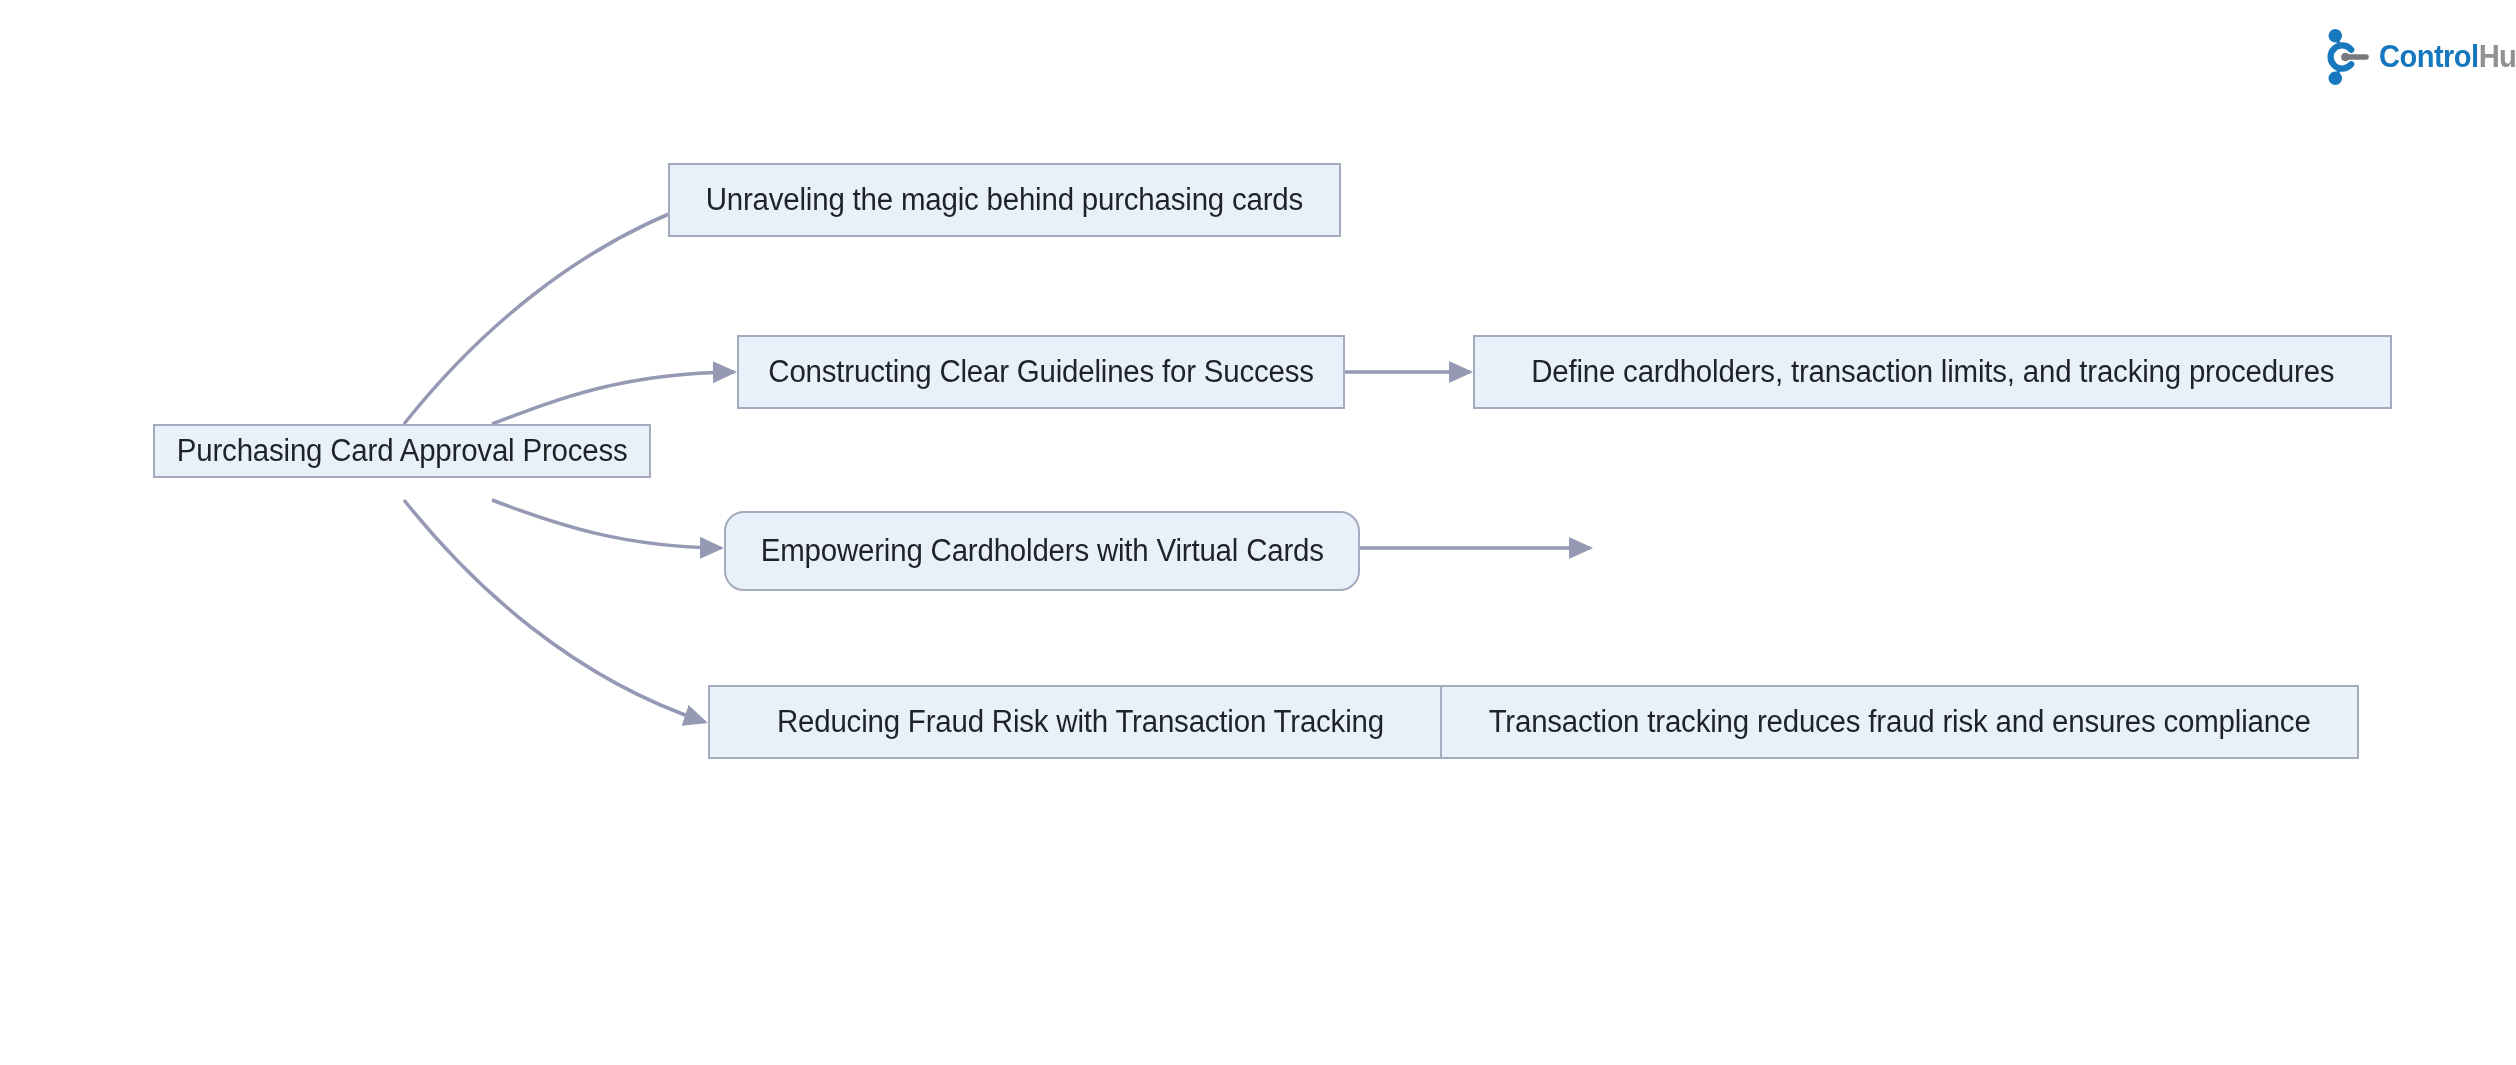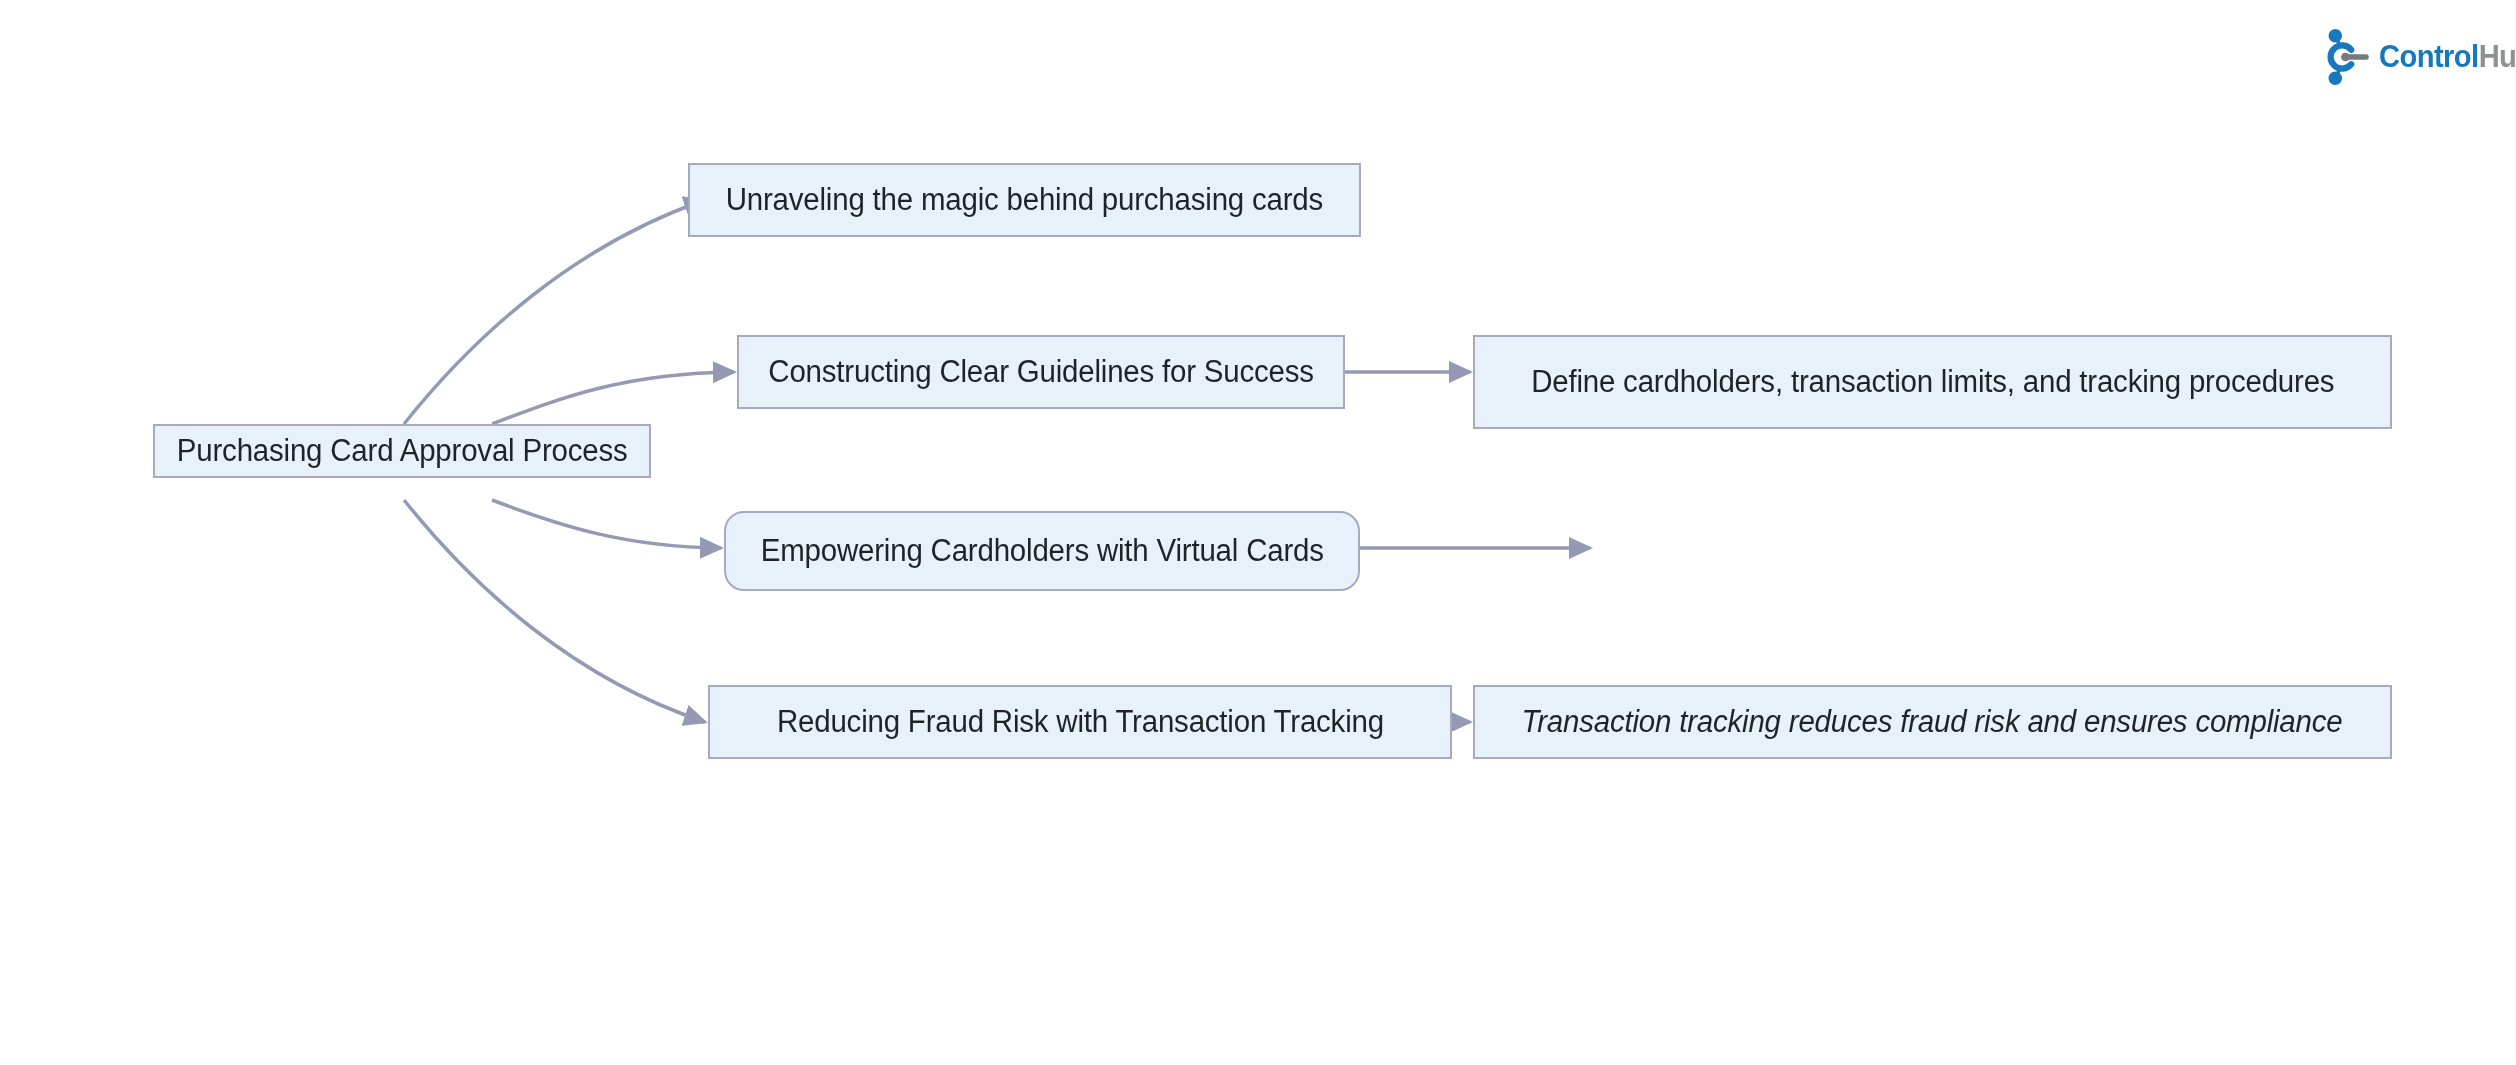--- a/index.html
+++ b/index.html
@@ -34,27 +34,27 @@
     font-size: 31px;
     color: #1f2226;
   }
   .node > span {
     display: inline-block;
     transform: scaleX(0.95);
     letter-spacing: -0.2px;
   }
   
   .n-root    { left: 125px;  top: 424px; width: 498px; height: 54px; margin-left: 28px; }
-  .n-topic1  { left: 688px;  top: 163px; width: 673px; height: 74px; }
+  .n-topic1  { left: 668px;  top: 163px; width: 673px; height: 74px; }
   .n-topic2  { left: 737px;  top: 335px; width: 608px; height: 74px; }
-  .n-detail2 { left: 1473px; top: 335px; width: 919px; height: 94px; }
+  .n-detail2 { left: 1473px; top: 335px; width: 919px; height: 74px; }
   .n-topic3  { left: 724px;  top: 511px; width: 636px; height: 80px; border-radius: 20px; }
   .n-detail3 { left: 1593px; top: 511px; width: 680px; height: 74px; }
   .n-topic4  { left: 708px;  top: 685px; width: 744px; height: 74px; }
-  .n-detail4 { left: 1473px; top: 685px; width: 919px; height: 74px; font-style: italic; }
+  .n-detail4 { left: 1440px; top: 685px; width: 919px; height: 74px; }
 
   
   .logo {
     position: absolute;
     left: 2316px;
     top: 26px;
     display: flex;
     align-items: center;
     gap: 9px;
   }

